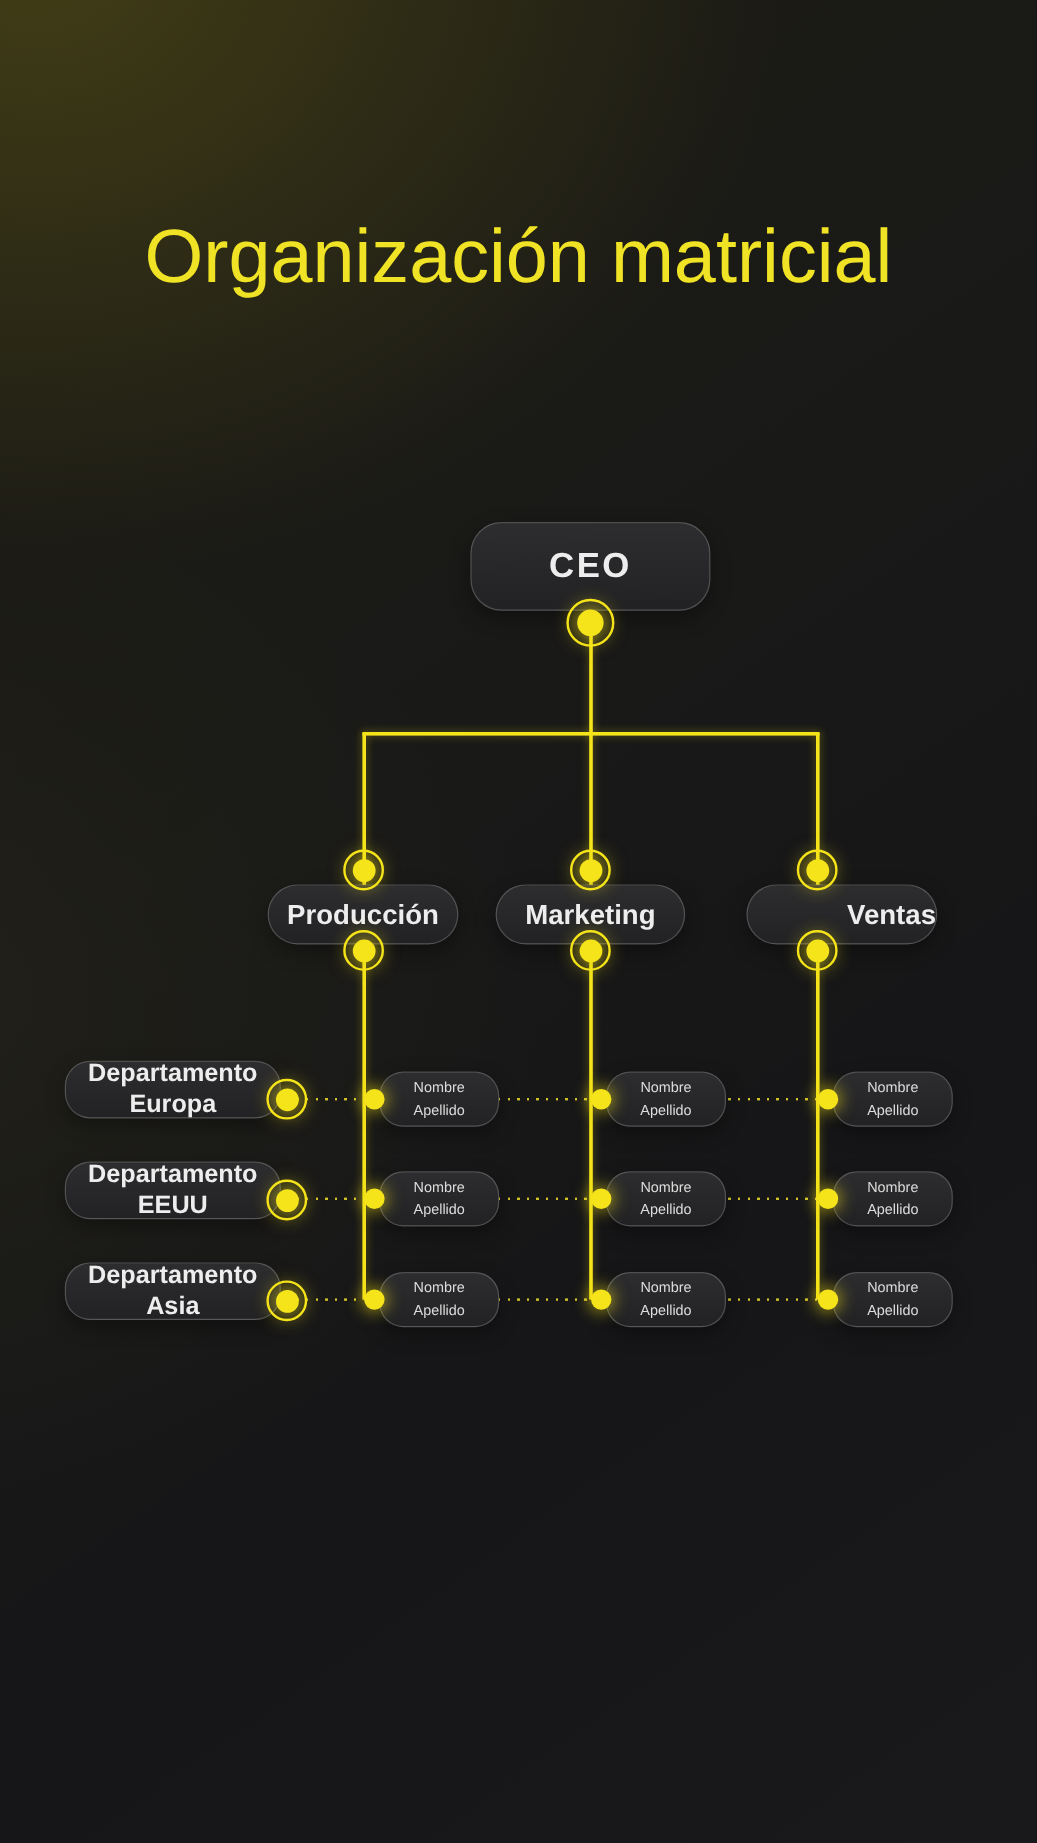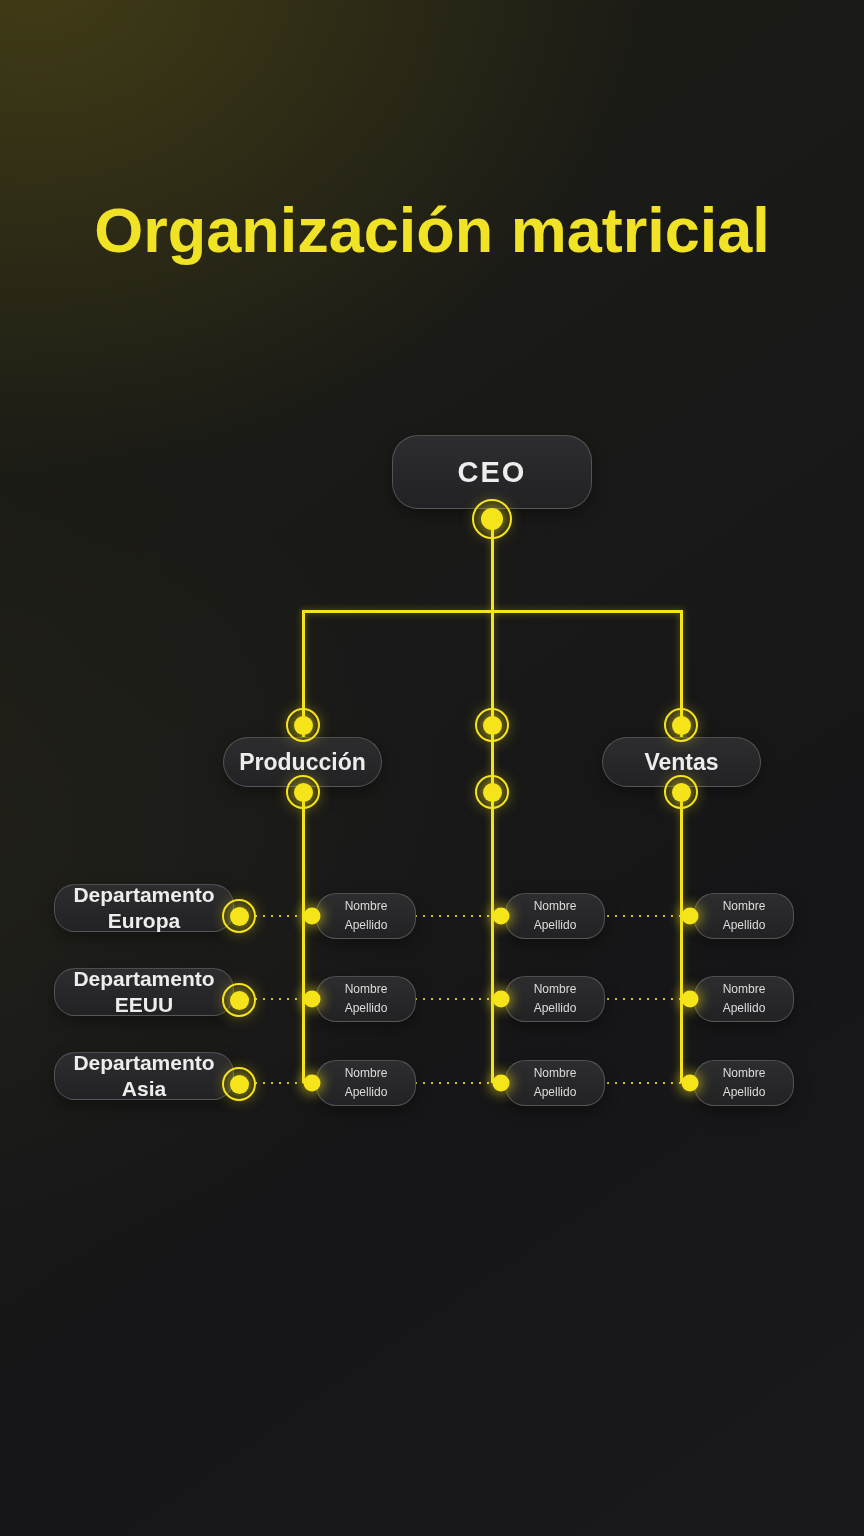--- a/index.html
+++ b/index.html
@@ -6,22 +6,22 @@
   #canvas{
     position:relative;width:864px;height:1536px;overflow:hidden;
     font-family:"Liberation Sans",sans-serif;
     background:
       radial-gradient(1000px 820px at 4% -2%, rgba(95,88,26,.55), rgba(95,88,26,0) 62%),
       radial-gradient(900px 700px at -10% 55%, rgba(70,66,30,.18), rgba(0,0,0,0) 60%),
       linear-gradient(145deg,#1d1c12 0%,#191918 40%,#161618 68%,#19191b 100%);
   }
   
   #title{
-    position:absolute;left:0;top:194px;width:100%;margin:0;
-    text-align:center;font-size:63px;font-weight:bold;letter-spacing:0;
+    position:absolute;left:0;top:178px;width:100%;margin:0;
+    text-align:center;font-size:63px;font-weight:normal;letter-spacing:0;
     color:#F0E224;z-index:2;
   }
   
   .vline,.hline{position:absolute;background:#F5E41A;z-index:1;
     box-shadow:0 0 7px rgba(245,228,26,.40);}
   .vline{width:3px;}
   .hline{height:3px;}
   #line-main{left:490.5px;top:519px;height:564px;}
   #line-c1{left:301.5px;top:611px;height:472px;}
   #line-c3{left:679.5px;top:611px;height:472px;}
@@ -35,21 +35,21 @@
     background:linear-gradient(180deg,#2d2d2f 0%,#222224 100%);
     border:1px solid rgba(255,255,255,.20);
     color:#ededed;z-index:2;box-sizing:border-box;text-align:center;
     box-shadow:0 6px 16px rgba(0,0,0,.35);
   }
   #ceo-box{left:392px;top:435px;width:200px;height:74px;border-radius:26px;
     font-size:29px;font-weight:600;letter-spacing:2px;}
   .dept{top:737px;height:50px;border-radius:25px;font-size:23px;font-weight:600;}
   #dept-1{left:223px;width:159px;}
   #dept-2{left:413px;width:158px;}
-  #dept-3{left:602px;width:159px;}
+  #dept-3{left:622px;width:159px;align-items:flex-end;}
   .region{left:54px;width:180px;height:48px;border-radius:21px;
     font-size:21px;font-weight:600;line-height:26px;}
   #region-1{top:884px}#region-2{top:968px}#region-3{top:1052px}
   .member{width:100px;height:46px;border-radius:20px;font-size:12px;line-height:19px;
     color:#dcdcdc;font-weight:400;}
   .m-c1{left:316px}.m-c2{left:505px}.m-c3{left:694px}
   .m-r1{top:893px}.m-r2{top:976px}.m-r3{top:1060px}
   
   .node{position:absolute;z-index:3;transform:translate(-50%,-50%);
     width:30px;height:30px;border:2px solid #F5E41A;border-radius:50%;
@@ -87,20 +87,23 @@
   <div class="dotrow dr1"></div>
   <div class="dotrow dr2"></div>
   <div class="dotrow dr3"></div>
 
   <div class="box dept" id="dept-1">
     <span>Producción</span>
   </div>
 
   <div class="box" id="ceo-box">
     <span>CEO</span>
+  </div>
+  <div class="box dept" id="dept-2">
+    <span>Marketing</span>
   </div>
   <div class="box dept" id="dept-3">
     <span>Ventas</span>
   </div>
 
   <div class="box region" id="region-1">
     <span>Departamento</span>
     <span>Europa</span>
   </div>
   <div class="box region" id="region-2">

